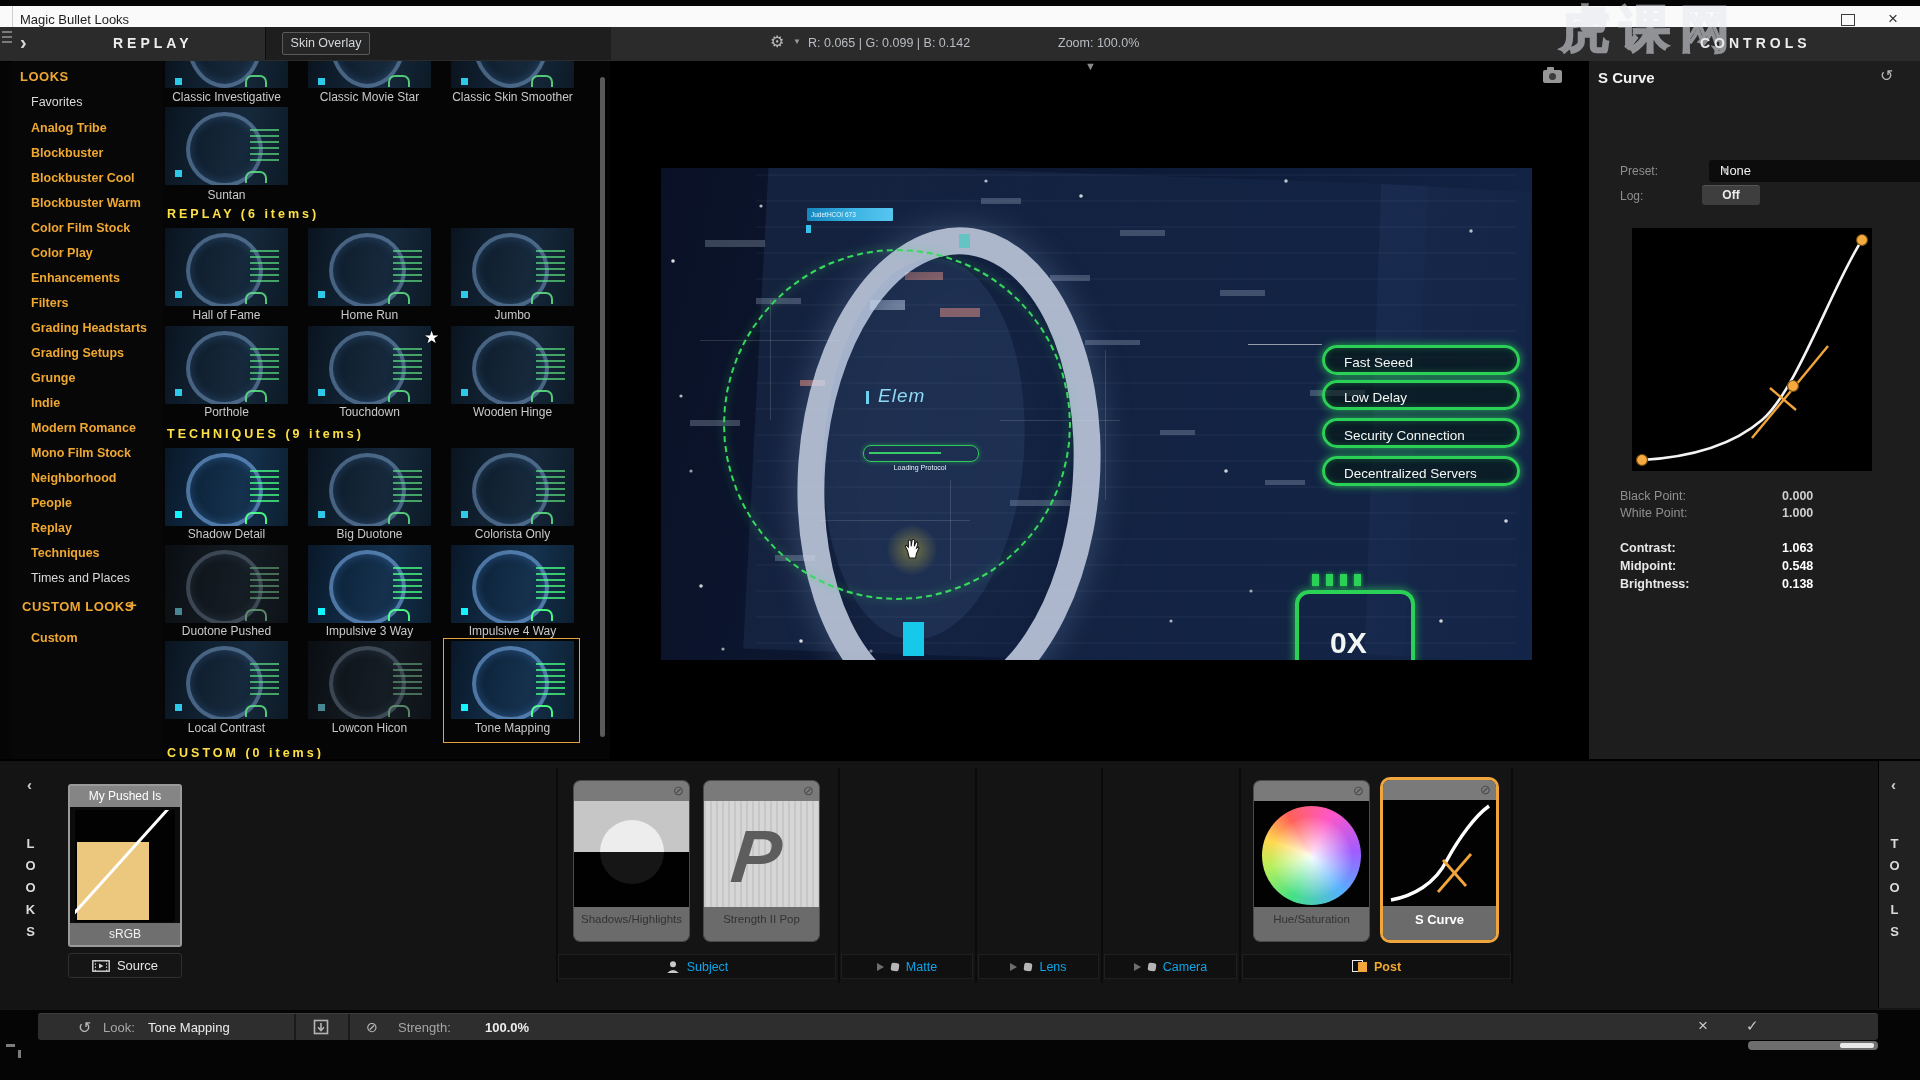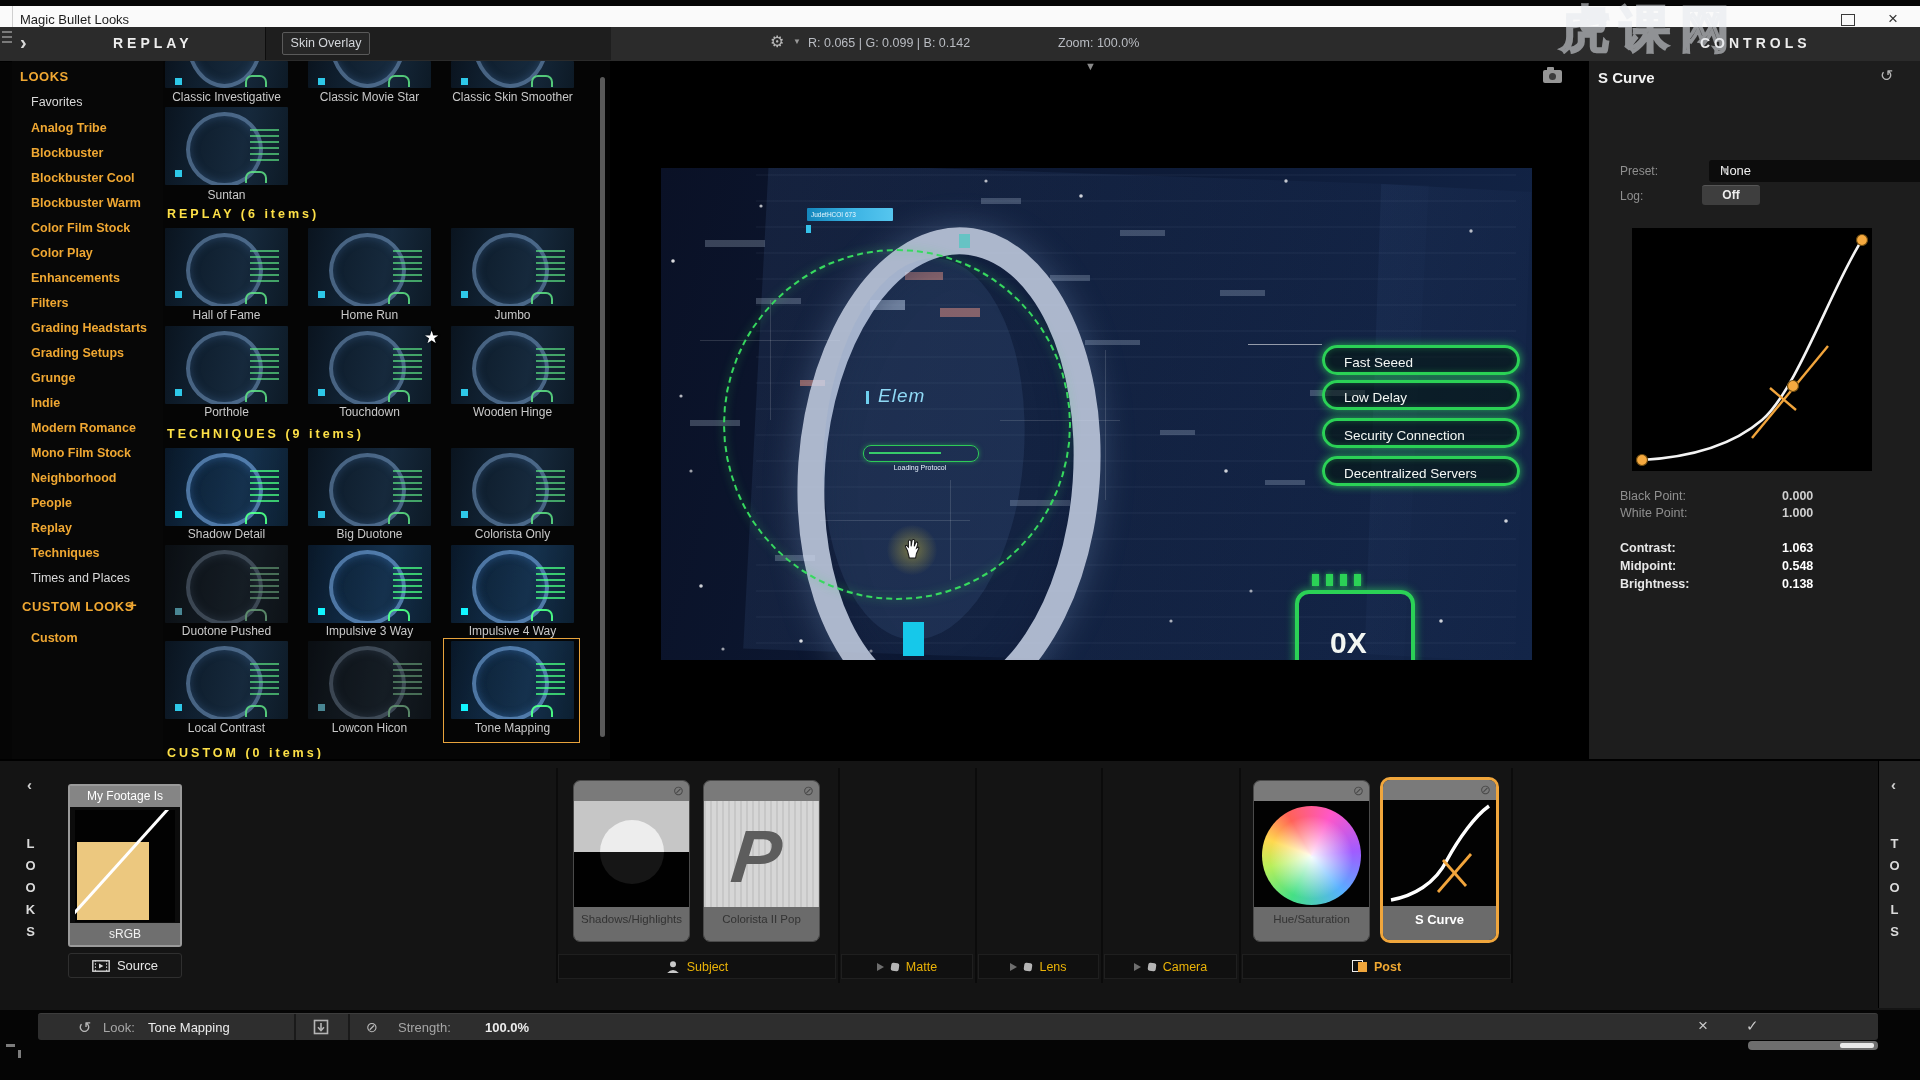--- a/index.html
+++ b/index.html
@@ -182,21 +182,21 @@
   .art-cp .pletter{position:absolute;left:28px;top:8px;font-size:74px;font-weight:bold;font-style:italic;
      color:#5d5d5d;transform:skewX(-6deg);line-height:96px;}
   .art-hs{background:#020202;}
   .art-hs .wheel{position:absolute;left:8px;top:5px;width:99px;height:99px;border-radius:50%;
      background:radial-gradient(circle at 50% 52%,rgba(255,255,255,.95) 0%,rgba(255,255,255,0) 58%),
      conic-gradient(from -30deg,#ff6257,#ff57c8 55deg,#a05cff 115deg,#57b0ff 170deg,#45e085 235deg,#b8ef5a 285deg,#ffd84f 320deg,#ff6257 360deg);}
   .art-sc{background:#020202;}
 
   
   .tab{position:absolute;top:954px;height:25px;background:#101010;border:1px solid #1f1f1f;box-sizing:border-box;
-     display:flex;align-items:center;justify-content:center;gap:7px;color:#eab308;font-size:12.5px;cursor:pointer;}
+     display:flex;align-items:center;justify-content:center;gap:7px;color:#0ea5e9;font-size:12.5px;cursor:pointer;}
   #tab-post{color:#f0a832;font-weight:bold;}
   .tri{width:0;height:0;border-left:7px solid #6e6e6e;border-top:4.5px solid transparent;border-bottom:4.5px solid transparent;}
   .blob{width:8px;height:8px;background:#b5b5b5;border-radius:2px;transform:rotate(8deg);}
   .post-ico{position:relative;width:15px;height:13px;}
   .post-ico i{position:absolute;left:0;top:0;width:9px;height:10px;border:1.6px solid #ececec;}
   .post-ico b{position:absolute;left:6px;top:2px;width:9px;height:10px;background:#f0a63c;}
 
   
   #statusbar{left:38px;top:1013px;width:1840px;height:26px;background:#2e2e2e;border-top:1px solid #3d3d3d;border-radius:3px;}
   #statusbar .sep{position:absolute;top:0;width:2px;height:26px;background:#1a1a1a;}
@@ -528,21 +528,21 @@
   <i class="seam abs" style="left:1101px;"></i>
   <i class="seam abs" style="left:1239px;"></i>
   <i class="seam abs" style="left:1511px;"></i>
   <div id="tools-col" class="abs"></div>
   <span id="pl-chev-l" class="abs">‹</span>
   <span id="pl-chev-r" class="abs">‹</span>
   <span id="looks-word" class="vword">LOOKS</span>
   <span id="tools-word" class="vword">TOOLS</span>
 
   <div id="footage-card" class="abs">
-    <div class="hd">My Footage Is</div>
+    <div class="hd">My Pushed Is</div>
     <div class="bd">
       <i class="tan abs"></i>
         <i class="diag abs"></i>
     </div>
     <div class="ft">sRGB</div>
   </div>
   <div id="source-btn" class="abs">
     <svg width="18" height="12" viewBox="0 0 18 12">
       <rect x="0.8" y="0.8" width="16.4" height="10.4" fill="none" stroke="#d5d5d5" stroke-width="1.4"></rect>
       <line x1="3.4" y1="0" x2="3.4" y2="12" stroke="#d5d5d5" stroke-width="1" stroke-dasharray="1.6 1.6"></line>
@@ -560,21 +560,21 @@
         <i class="ball abs"></i>
       </div>
     <div class="ft">Shadows/Highlights</div>
   </div>
   <div id="card-cp" class="tool-card">
     <div class="hd"></div>
     <span class="noico">⊘</span>
     <div class="art art-cp">
       <span class="pletter abs">P</span>
     </div>
-    <div class="ft">Colorista II Pop</div>
+    <div class="ft">Strength II Pop</div>
   </div>
   <div id="card-hs" class="tool-card">
     <div class="hd"></div>
     <span class="noico">⊘</span>
     <div class="art art-hs">
         <i class="wheel abs"></i>
       </div>
     <div class="ft">Hue/Saturation</div>
   </div>
   <div id="card-sc" class="tool-card">

